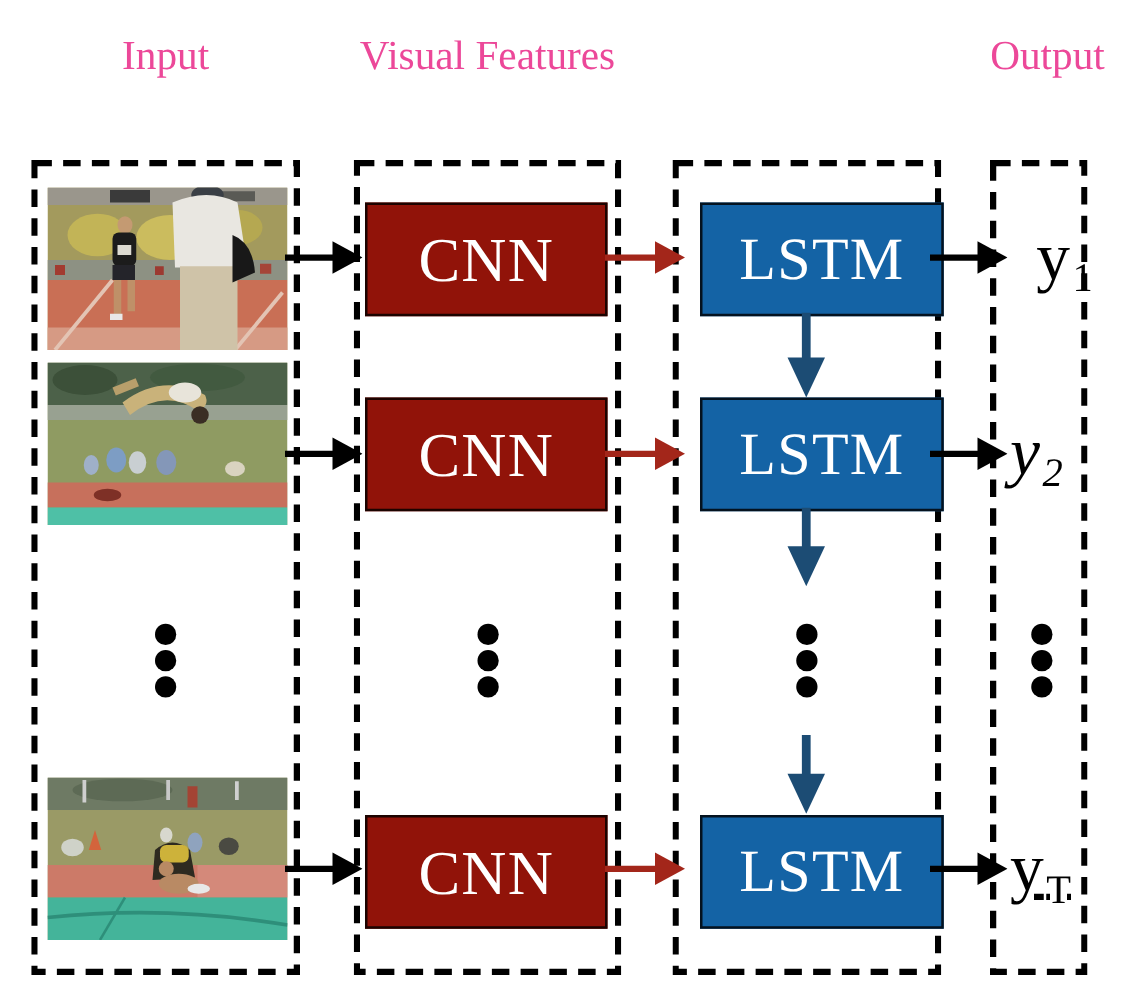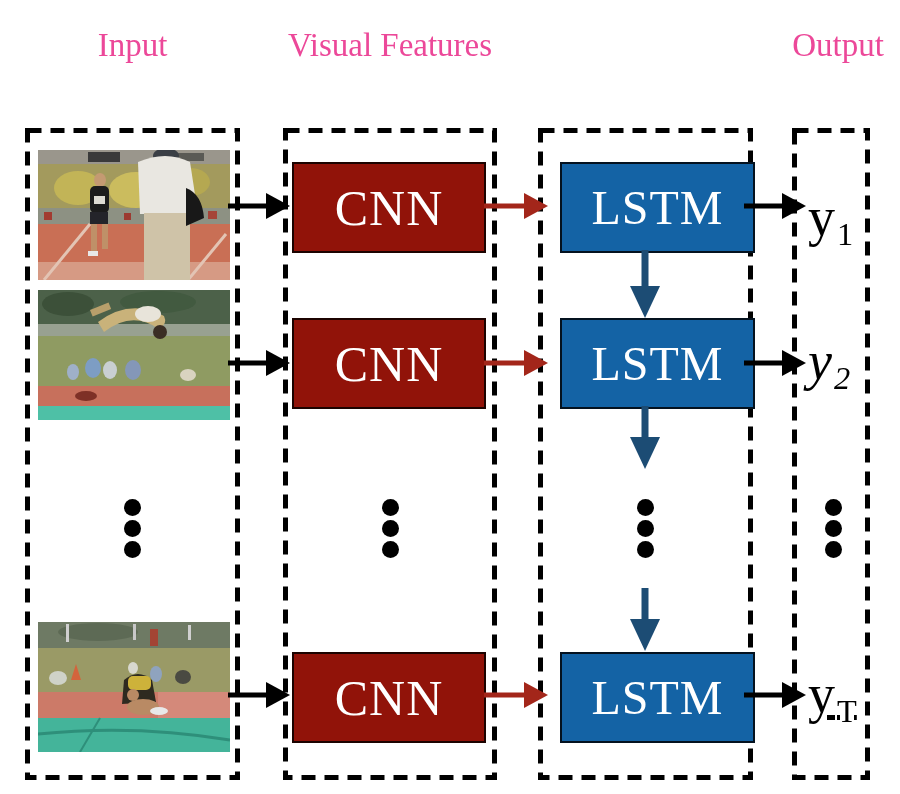--- a/index.html
+++ b/index.html
@@ -39,21 +39,21 @@
   .ar-navy line     { stroke:var(--lstm-arrow); stroke-width:7; }
   .ar-navy polygon  { fill:var(--lstm-arrow); }
 
   
   .dots { position:absolute; top:499px; width:17px; }
   .dot  { width:17px; height:17px; border-radius:50%; background:var(--black); margin:0 0 4px 0; }
   .dots-c1 { left:124px; } .dots-c2 { left:382px; } .dots-c3 { left:637px; } .dots-c4 { left:825px; }
 
   
   .ylabel { position:absolute; left:808px; font-size:54px; line-height:1; color:#000; }
-  .yl1 { top:190px; } .yl2 { top:334px;font-style:italic; } .yl3 { top:667px;text-decoration:underline; }
+  .yl1 { top:178px;margin-left:21px; } .yl2 { top:334px;font-style:italic; } .yl3 { top:667px;text-decoration:underline; }
   .ysub { font-size:0.6em; position:relative; top:0.3em; margin-left:2px; }
 </style>
 </head>
 <body>
 
 <div class="canvas">
 
   <div class="hdr hdr-input">Input</div>
   <div class="hdr hdr-vf">Visual Features</div>
   <div class="hdr hdr-out">Output</div>

